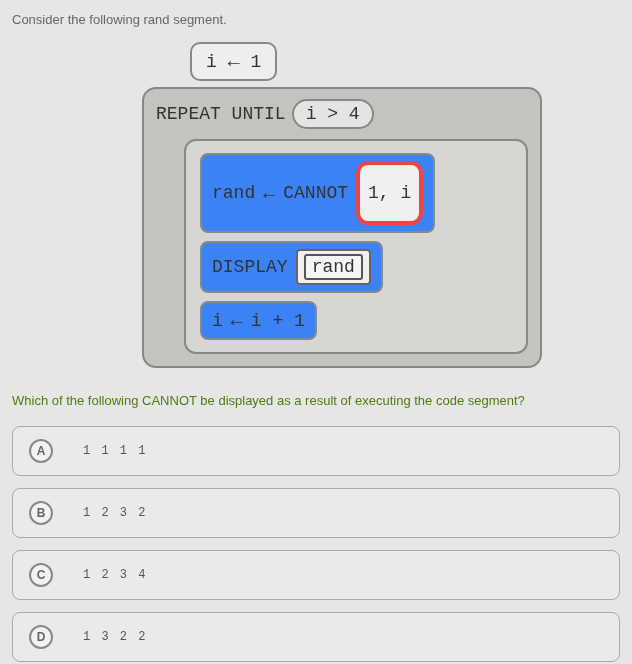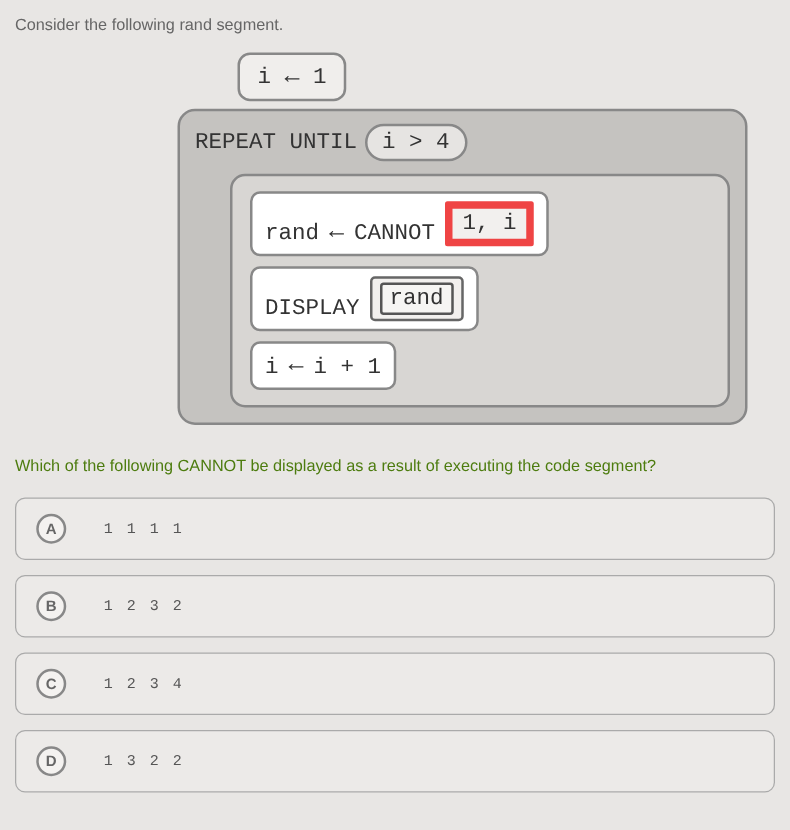--- a/index.html
+++ b/index.html
@@ -32,21 +32,21 @@
       padding: 6px 14px;
       background: #f0eeec;
       margin-bottom: 6px;
       margin-left: 48px;
     }
     .repeat-block {
       border: 2px solid #888;
       border-radius: 14px;
       background: #c5c3c0;
       padding: 10px 12px 12px 12px;
-      width: 456px;
+      width: 400px;
     }
     .repeat-header {
       display: flex;
       align-items: center;
       gap: 6px;
       margin-bottom: 10px;
     }
     .cond-pill {
       border: 2px solid #888;
       border-radius: 16px;
@@ -55,34 +55,34 @@
     }
     .inner-block {
       border: 2px solid #888;
       border-radius: 12px;
       background: #d8d6d3;
       padding: 12px 14px;
       margin-left: 28px;
     }
     .stmt {
       display: flex;
-      align-items: flex-end;
+      align-items: center;
       gap: 8px;
       border: 2px solid #888;
       border-radius: 8px;
-      background: #ffffff;
+      background: #3b82f6;
       padding: 6px 10px;
       margin-bottom: 8px;
       width: fit-content;
     }
     .stmt:last-child { margin-bottom: 0; }
     .small-box {
-      border: 6px solid #ef4444;
-      border-radius: 2px;
-      padding: 2px 8px;
+      border: 4px solid #ef4444;
+      border-radius: 12px;
+      padding: 18px 8px;
       background: #f2f0ee;
     }
     .outer-box {
       border: 2px solid #666;
       border-radius: 4px;
       padding: 3px 6px;
       background: #f2f0ee;
       display: inline-flex;
       align-items: center;
     }

